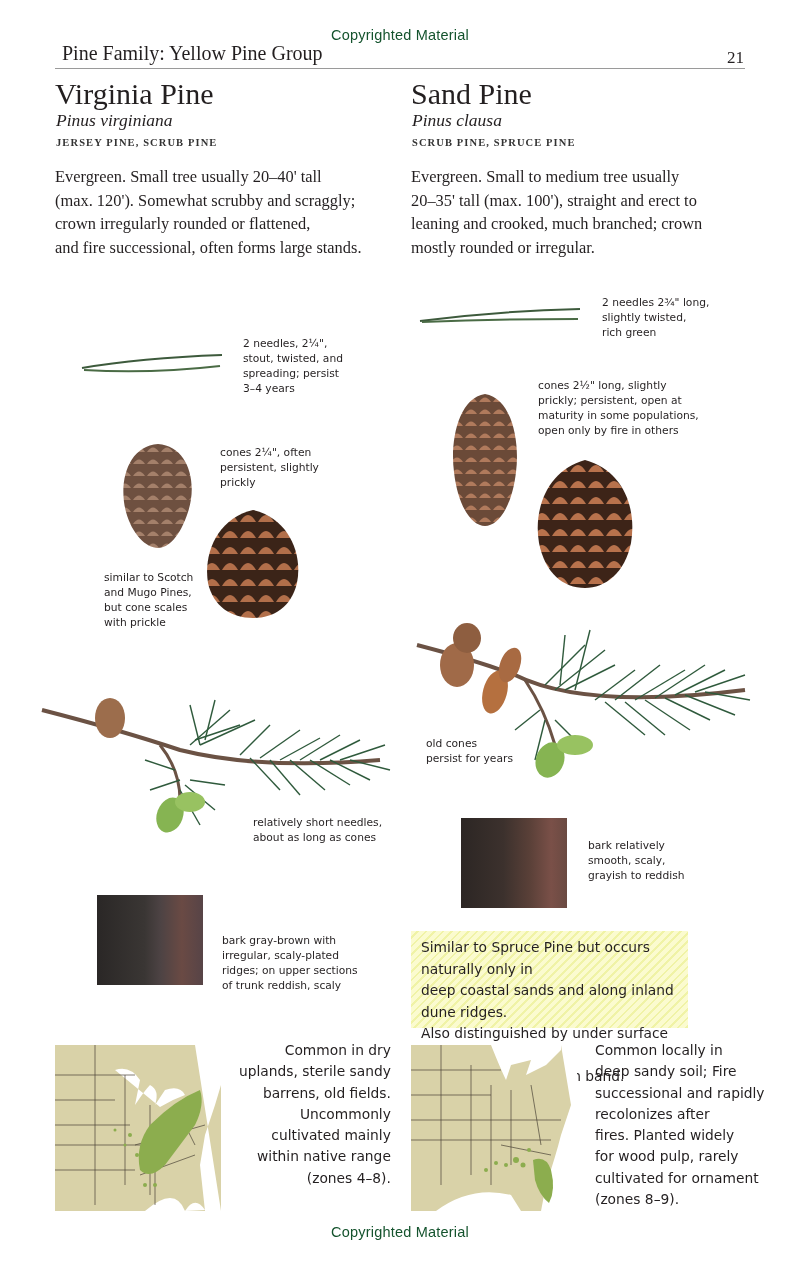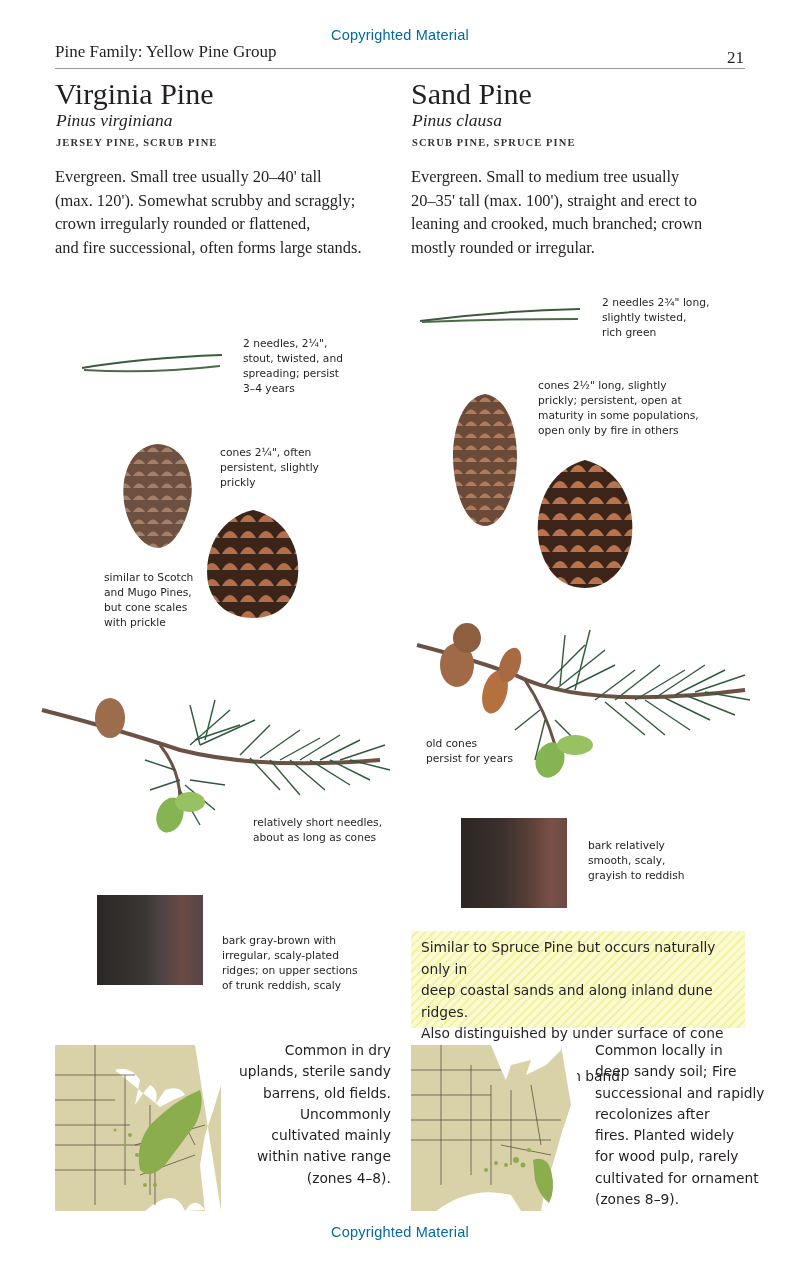--- a/index.html
+++ b/index.html
@@ -1,29 +1,29 @@
 <!DOCTYPE html>
 <html><head>
 <meta charset="utf-8">
 <style>
   html, body { margin:0; padding:0; background:#ffffff; }
   body { width:800px; height:1267px; position:relative; overflow:hidden; color:#231f20; }
   .serif { font-family: "Liberation Serif", "DejaVu Serif", serif; }
   .sans { font-family: "DejaVu Sans", "Liberation Sans", sans-serif; }
   .abs { position:absolute; }
-  .watermark { position:absolute; left:0; width:800px; text-align:center; font-family:"Liberation Sans", sans-serif; font-size:14.5px; color:#0369a1; letter-spacing:0.2px; }
-  .running-head { left:55px; top:42px; font-size:17px;font-family:Liberation Serif, serif; }
+  .watermark { position:absolute; left:0; width:800px; text-align:center; font-family:"Liberation Sans", sans-serif; font-size:14.5px; color:#14532d; letter-spacing:0.2px; }
+  .running-head { left:62px; top:42px; font-size:20px;font-family:Liberation Serif, serif; }
   .page-num { right:56px; top:48px; font-size:17px; }
   .rule { left:55px; top:68px; width:690px; height:0; border-top:1.5px solid #9a9a9a; }
   .title { font-size:30px; line-height:32px; }
   .latin { font-size:17.5px; font-style:italic; }
   .common { font-size:10.5px; letter-spacing:1.1px; font-variant:small-caps; text-transform:uppercase; font-weight:bold; color:#333; }
   .desc { font-size:16.4px; line-height:23.5px; }
   .cap { font-size:10.7px; line-height:15px; color:#231f20; }
-  .callout { left:411px; top:931px; width:334px; height:97px; box-sizing:border-box; padding:6px 8px 16px 10px;
+  .callout { left:411px; top:931px; width:277px; height:97px; box-sizing:border-box; padding:6px 8px 16px 10px;
     background: repeating-linear-gradient(135deg, #fbfbcf 0px, #fbfbcf 4px, #f0f3a6 4px, #f0f3a6 6px);
     font-size:13.8px; line-height:21.5px; }
   .map { background:#d9d2a8; overflow:hidden; }
   .maptext { font-size:13.8px; line-height:21.3px; }
   svg { display:block; }
 </style>
 </head>
 <body>
 
 <div class="watermark" style="top:27px;">Copyrighted Material</div>

